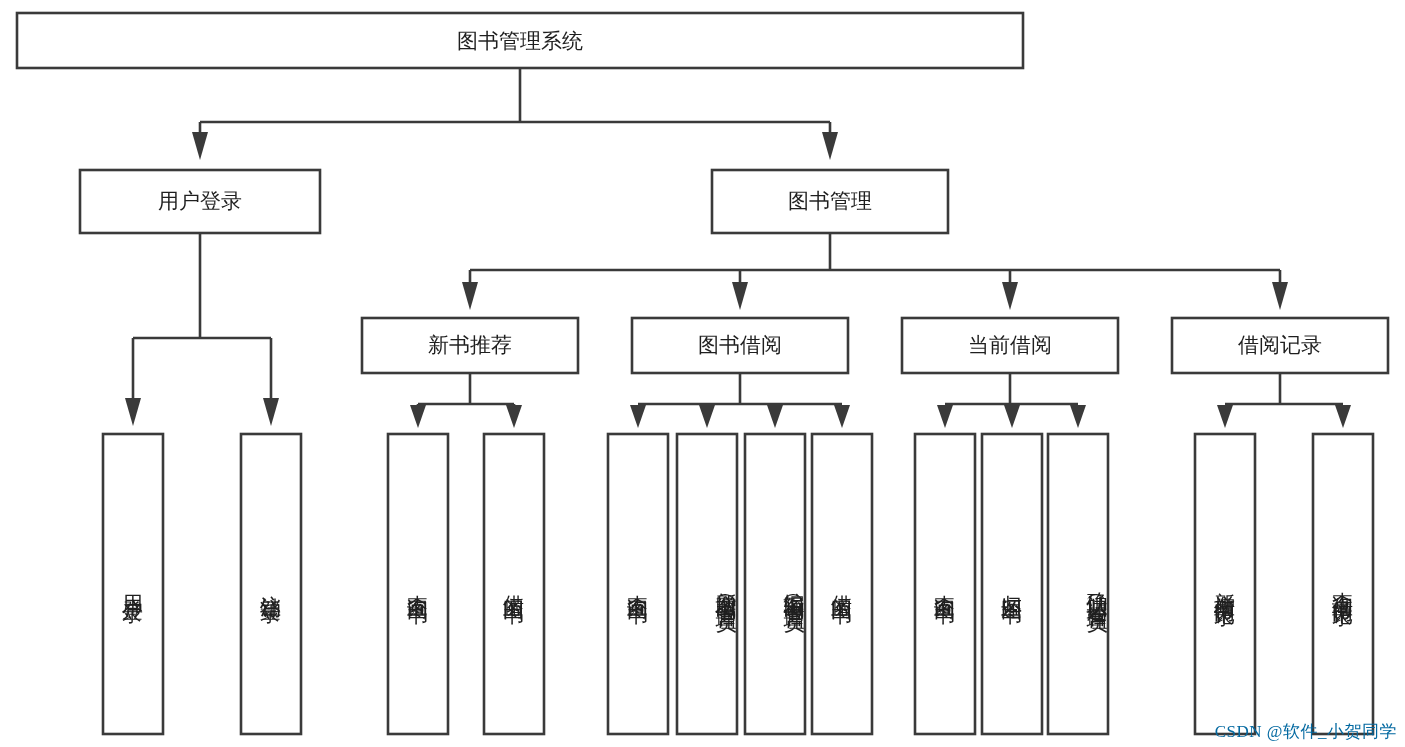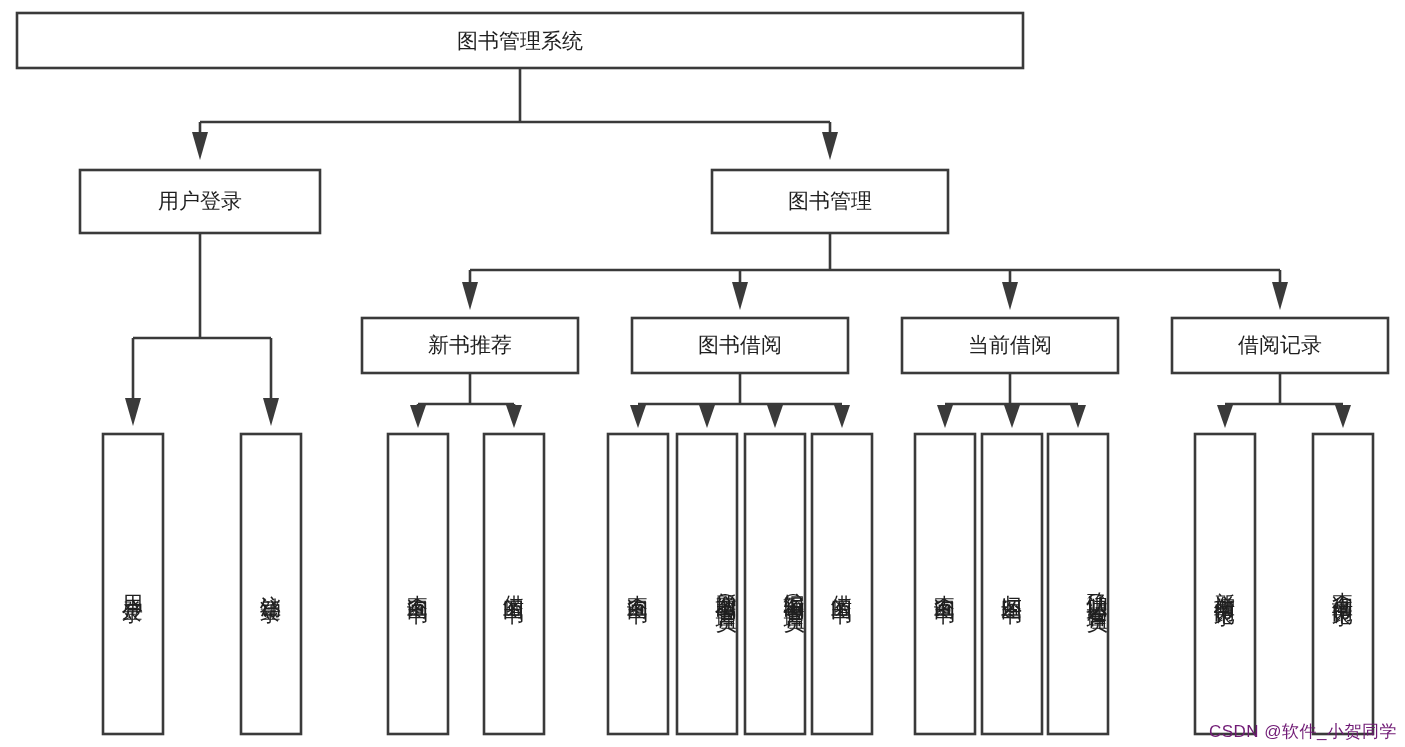--- a/index.html
+++ b/index.html
@@ -61,23 +61,23 @@
     display: flex;
     align-items: center;
     justify-content: center;
     text-align: center;
     pointer-events: none;
   }
   .watermark {
     position: absolute;
     right: 8px;
     bottom: 4px;
-    font-family: Liberation Sans, sans-serif;
+    font-family: Liberation Serif, serif;
     font-size: 17px;
-    color: #701a75;
+    color: #0369a1;
     letter-spacing: 0.5px;
     white-space: nowrap;
   }
 </style>
 </head>
 <body>
 
 <div id="diagram-root">
 
   <svg class="diagram-canvas" viewBox="0 0 1405 747">

